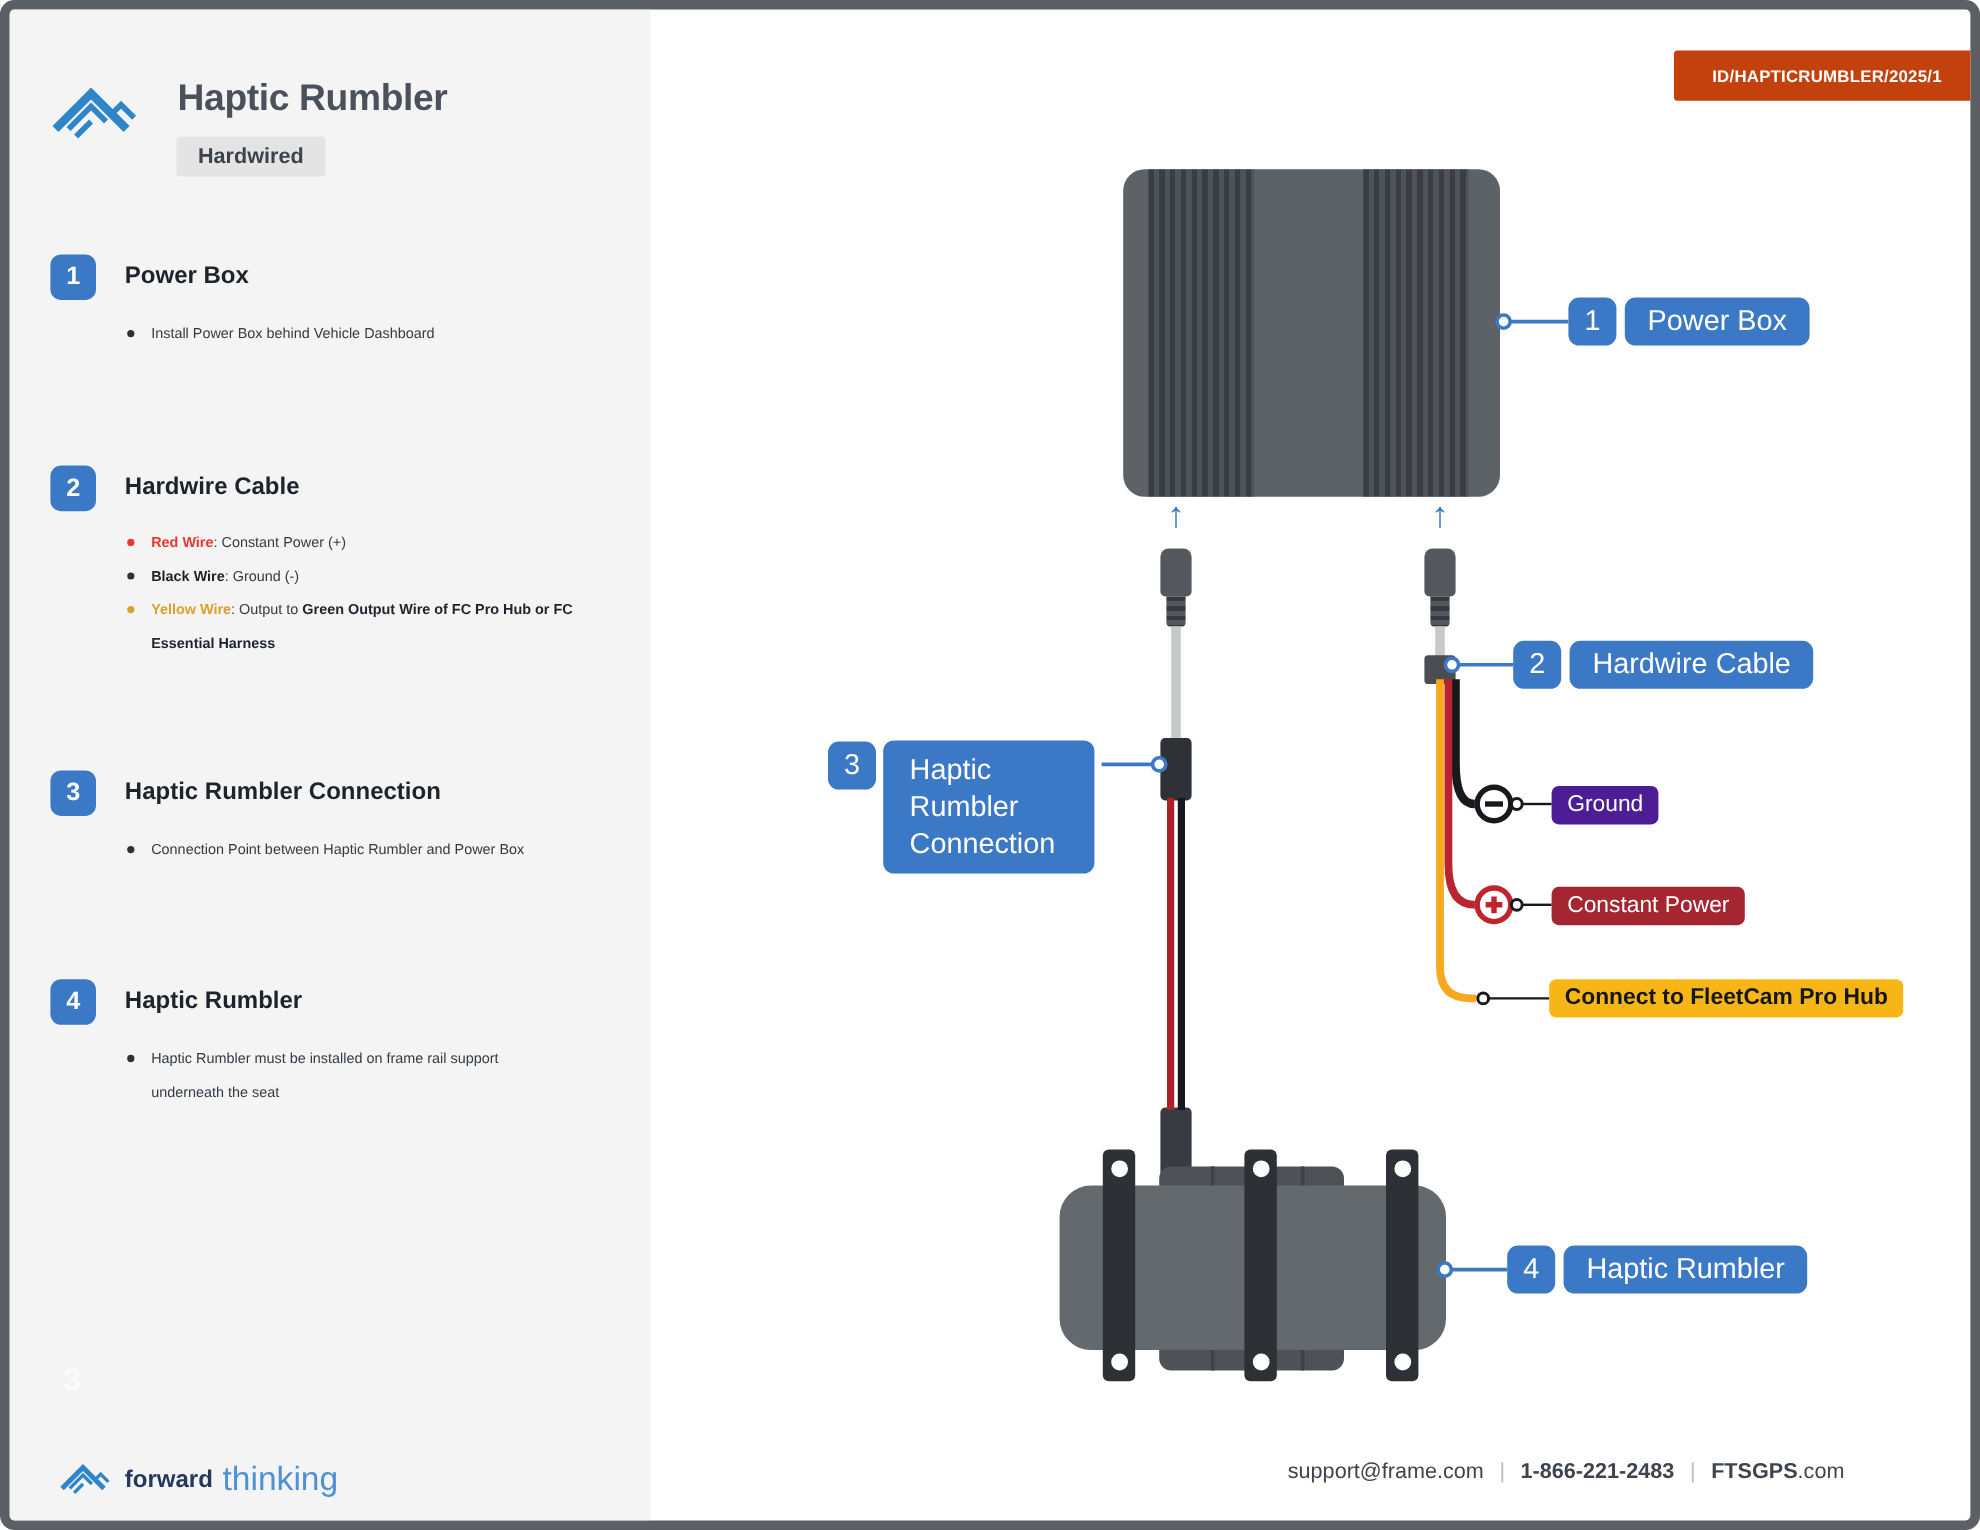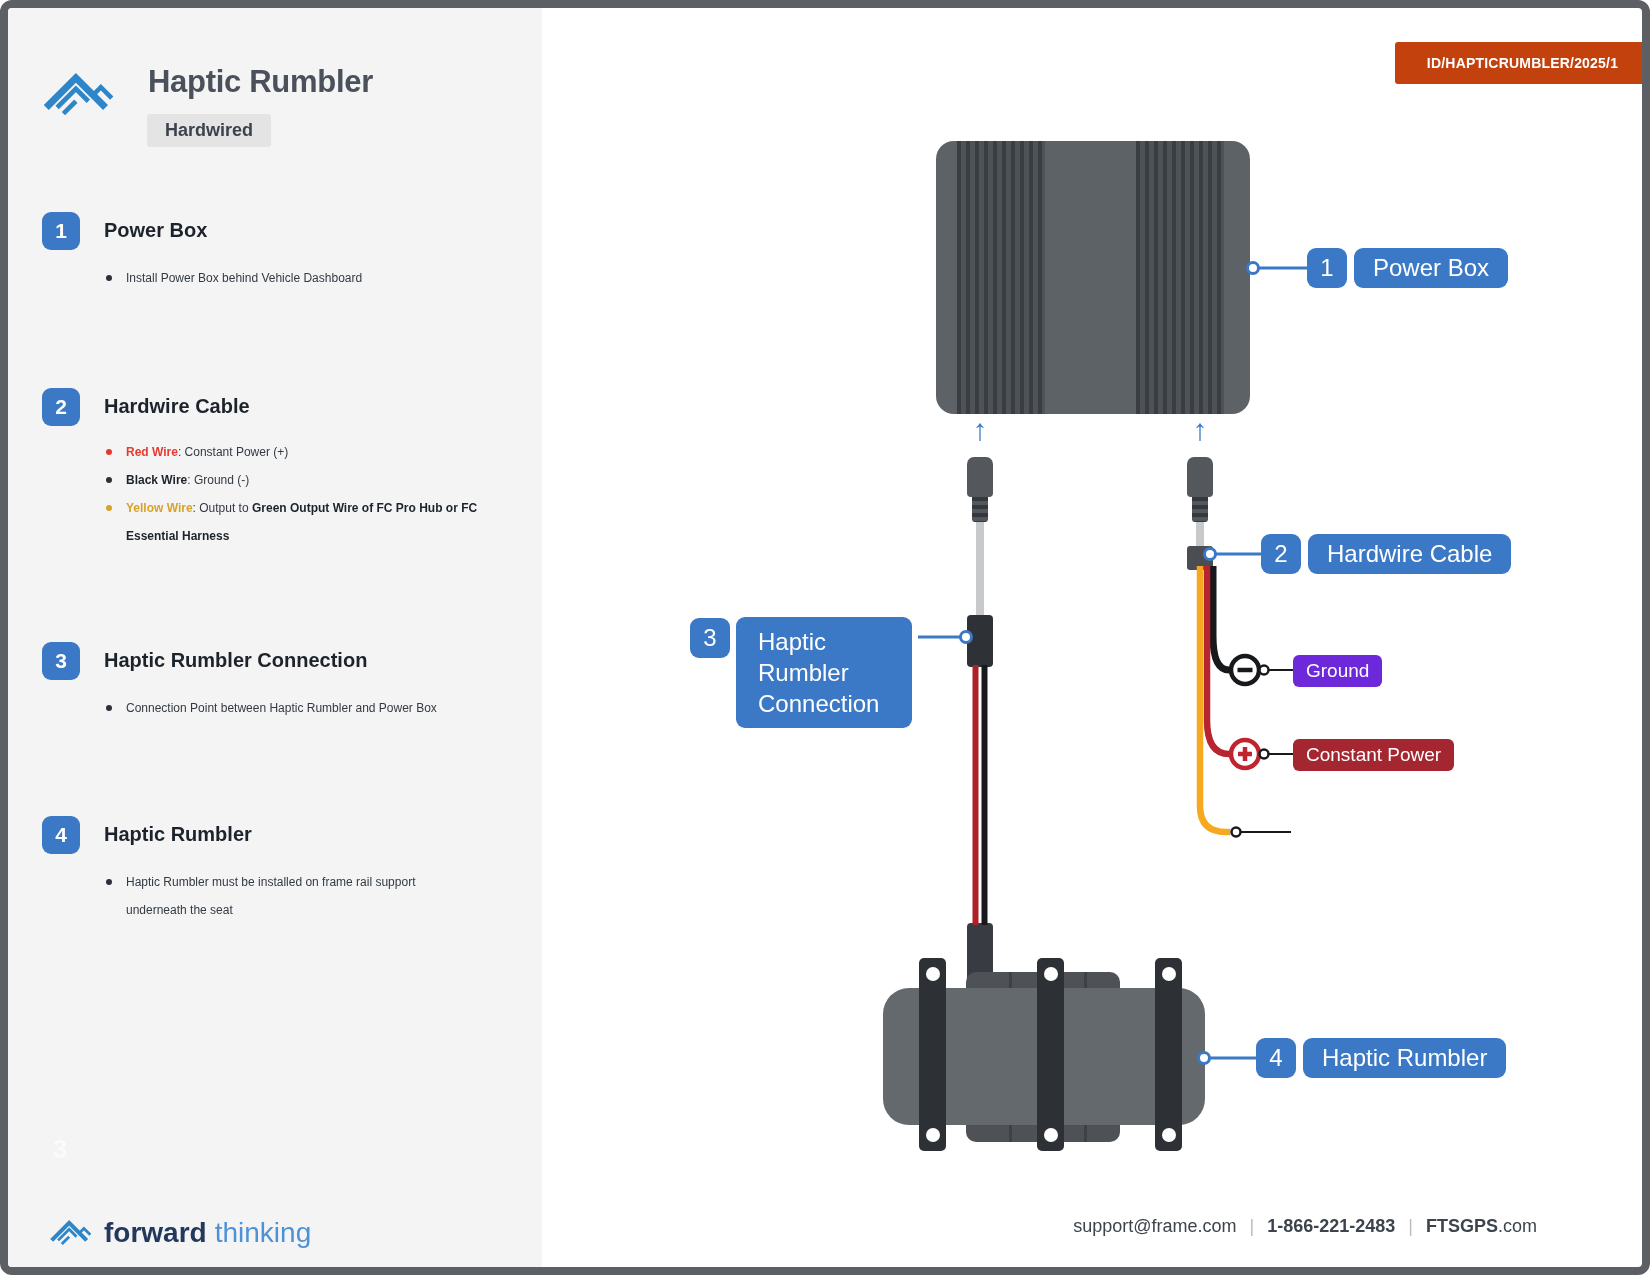--- a/index.html
+++ b/index.html
@@ -23,21 +23,21 @@
   .bullets { position:absolute; left:62px; }
   .bullet { display:flex; font-size:12px; line-height:28px; color:#333a42; }
   .dot { flex:0 0 6px; width:6px; height:6px; border-radius:50%; background:#2a3138; margin:11px 14px 0 2px; }
   .dot.red { background:#e8392e; } .dot.yellow { background:#d9a22a; }
   .bold-dark { font-weight:700; color:#1d232b; }
   .bold-red { font-weight:700; color:#e8392e; }
   .bold-yellow { font-weight:700; color:#d9a22a; }
   .page-num { position:absolute; left:45px; top:1126px; font-size:26px; color:#fafbfb; font-weight:600; }
   .footer-brand { position:absolute; left:40px; top:1202px; display:flex; align-items:center; }
   .footer-brand svg { width:46px; height:46px; margin-right:10px; }
-  .fb-word1 { font-size:28px; font-weight:700; color:#22395d; }
+  .fb-word1 { font-size:20px; font-weight:700; color:#22395d; }
   .fb-word2 { font-size:28px; font-weight:400; color:#4e92d6; margin-left:8px; }
   
   .id-badge { position:absolute; left:1387px; top:34px; width:255px; height:42px; background:#c2410c;
     color:#fff; font-size:14px; font-weight:700; display:flex; align-items:center; justify-content:center;
     border-radius:3px; letter-spacing:0.2px; }
   .power-box { position:absolute; left:928px; top:133px; width:314px; height:273px; background:#5d6267; border-radius:18px; overflow:hidden; }
   .ridges { position:absolute; top:0; height:100%; width:88px;
     background:repeating-linear-gradient(90deg,#3a3e43 0 4.5px,#4e5358 4.5px 9px); }
   .ridges.left { left:21px; } .ridges.right { left:200px; }
   .up-arrow { position:absolute; width:26px; text-align:center; font-size:30px; font-weight:600; color:#3a7bc8; }
@@ -56,21 +56,21 @@
   .hole { position:absolute; left:6.5px; width:14px; height:14px; border-radius:50%; background:#fff; }
   .hole.top { top:9px; } .hole.bot { top:170px; }
   
   .co-chip { position:absolute; width:40px; height:40px; background:#3b78c5; border-radius:9px; color:#fff;
     font-size:24px; font-weight:500; display:flex; align-items:center; justify-content:center; z-index:5; }
   .co-label { position:absolute; height:40px; background:#3b78c5; border-radius:9px; color:#fff;
     font-size:24px; font-weight:500; display:flex; align-items:center; padding:0 19px; white-space:nowrap; z-index:5; }
   .co-label.multi { height:auto; width:176px; padding:9px 22px; line-height:31px; white-space:normal; }
   .wire-label { position:absolute; height:32px; border-radius:6px; color:#fff; font-size:19px; font-weight:500;
     display:flex; align-items:center; padding:0 13px; white-space:nowrap; z-index:5; }
-  .wire-label.ground { background:#6d28d9; }
+  .wire-label.ground { background:#4c1d95; }
   .wire-label.constant { background:#a32631; }
   .wire-label.hub { background:#f7b616; color:#14171a; font-weight:700; }
   .svg-overlay { position:absolute; left:0; top:0; width:1650px; height:1275px; z-index:4; pointer-events:none; }
   
   .footer-contact { position:absolute; top:1208px; right:105px; font-size:18px; color:#3d444c; display:flex; align-items:center; }
   .sep { color:#b9bdc2; margin:0 13px; font-size:18px; }
   .phone { font-weight:600; } .site-bold { font-weight:700; }
 </style>
 </head>
 <body>
@@ -235,20 +235,21 @@
   <div class="co-label" style="left:1300px; top:526px;">Hardwire Cable</div>
 
   <div class="co-chip" style="left:682px; top:610px;">3</div>
   <div class="co-label multi" style="left:728px; top:609px;">Haptic Rumbler Connection</div>
 
   <div class="co-chip" style="left:1248px; top:1030px;">4</div>
   <div class="co-label" style="left:1295px; top:1030px;">Haptic Rumbler</div>
 
   <div class="wire-label ground" style="left:1285px; top:647px;">Ground</div>
   <div class="wire-label constant" style="left:1285px; top:731px;">Constant Power</div>
+  <div class="wire-label hub" style="left:1283px; top:808px;">Connect to FleetCam Pro Hub</div>
 
   <div class="footer-contact">
     <span>support@frame.com</span>
     <span class="sep">|</span>
     <span class="phone">1-866-221-2483</span>
     <span class="sep">|</span>
     <span><span class="site-bold">FTSGPS</span><span>.com</span></span>
   </div>
 
 </div>

